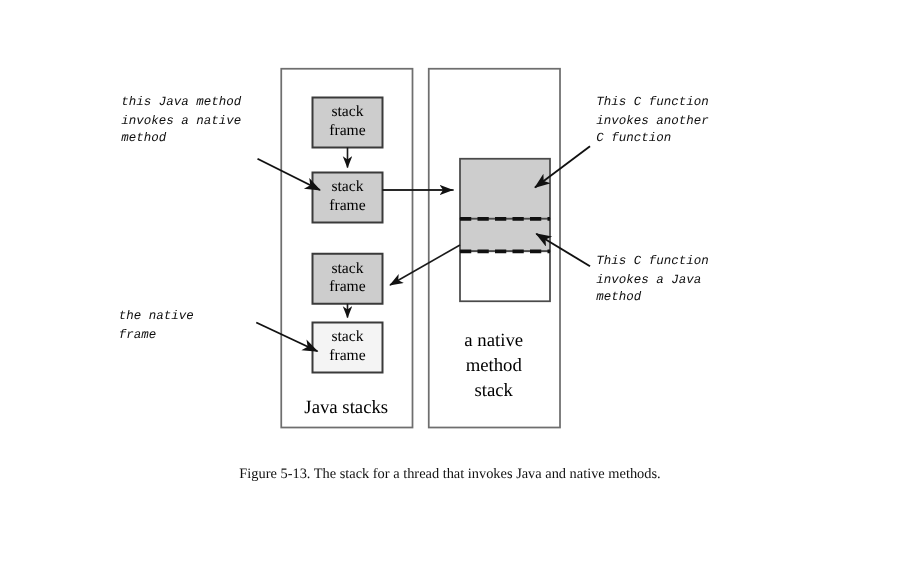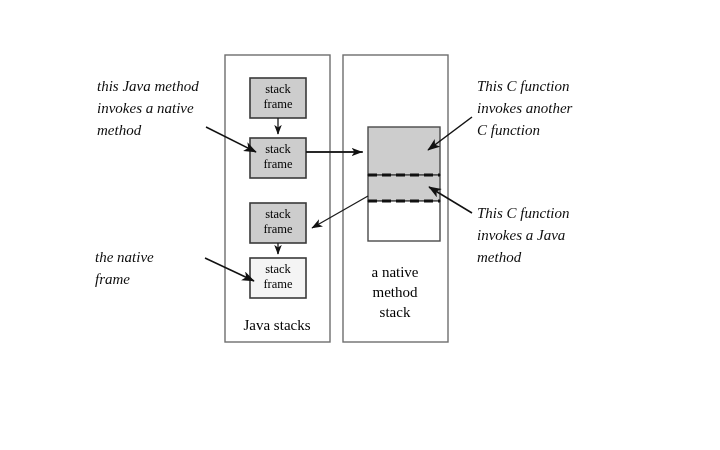--- a/index.html
+++ b/index.html
@@ -70,23 +70,23 @@
     text-anchor: middle;
   }
   .panel-label {
     font-family: "Liberation Serif", "DejaVu Serif", serif;
     font-size: 15px;
     fill: #000000;
     text-anchor: middle;
   }
   .annotation-text {
     position: absolute;
-    font-family: Liberation Serif, serif;
+    font-family: Liberation Mono, monospace;
     font-style: italic;
-    font-size: 15px;
+    font-size: 10px;
     line-height: 1.45;
     color: #0d0d0d;
     white-space: pre-line;
   }
   #ann-java-invoke { left: 97px;  top: 76px;  width: 150px; }
   #ann-current     { left: 95px;  top: 247px; width: 140px; }
   #ann-c-another   { left: 477px; top: 76px;  width: 175px; }
   #ann-c-java      { left: 477px; top: 203px; width: 175px; }
   #caption {
     position: absolute;
@@ -184,14 +184,15 @@
 frame</div>
 
   <div class="annotation-text" id="ann-c-another">This C function
 invokes another
 C function</div>
 
   <div class="annotation-text" id="ann-c-java">This C function
 invokes a Java
 method</div>
 
+  <div id="caption">Figure 5-13. The stack for a thread that invokes Java and native methods.</div>
 
 </div>
 
 </body></html>

